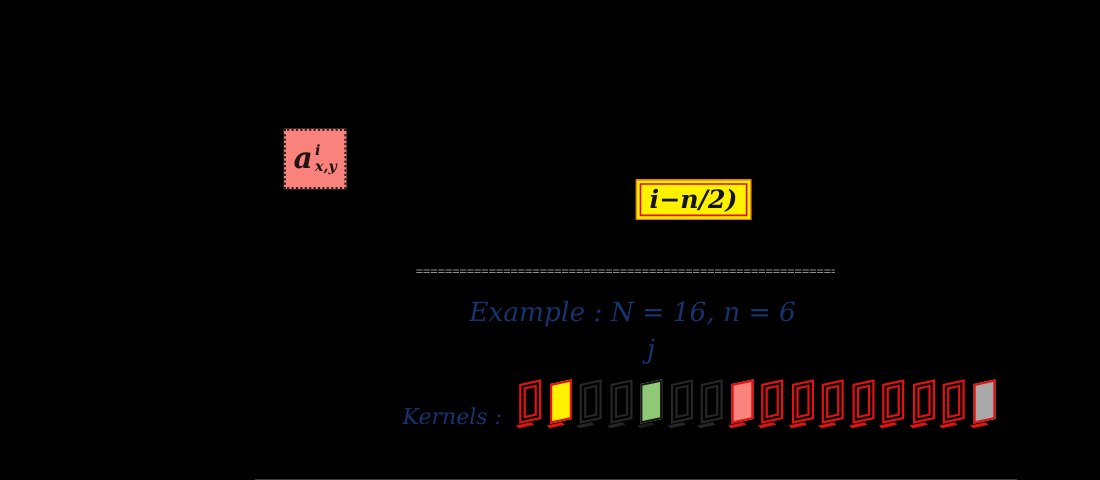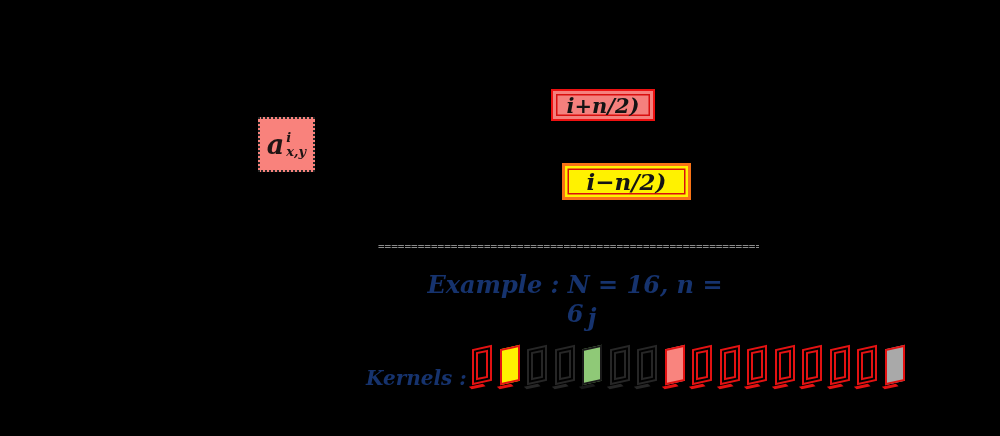--- a/index.html
+++ b/index.html
@@ -26,36 +26,36 @@
     display:flex; align-items:center; justify-content:center;
     font-style:italic; font-weight:600; color:#141414;
   }
   .bound-upper {
     left:551px; top:89px; width:104px; height:32px;
     background:#f5807d; border:2px solid #ee1111;
     box-shadow: inset 0 0 0 3px #f5807d, inset 0 0 0 4.5px #d90f0f;
     font-size:21px;
   }
   .bound-lower {
-    left:562px; top:163px; width:129px; height:37px;
-    background:#fff200; border:3px solid #f97316;
+    left:578px; top:163px; width:105px; height:37px;
+    background:#fff200; border:1px solid #f97316;
     box-shadow: inset 0 0 0 2.5px #fff200, inset 0 0 0 4px #d90f0f;
     font-size:23px;
   }
 
   
   .divider {
     position:absolute; left:378px; top:241px; width:381px; height:13px;
     overflow:hidden; white-space:nowrap;
     font-family:"DejaVu Sans Mono", monospace;
     font-size:11px; line-height:12px; color:#8c8c8c; letter-spacing:0px;
   }
 
   
-  .navy { color:#16336e; font-style:italic; font-weight:700; }
+  .navy { color:#16336e; font-style:italic; font-weight:400; }
   .example-line {
     position:absolute; left:425px; top:270px; width:300px;
     text-align:center; font-size:24px;
   }
   .j-label {
     position:absolute; left:578px; top:303px; width:28px;
     text-align:center; font-size:24px;
   }
   .kernels-label {
     position:absolute; left:366px; top:366px; font-size:20px;
@@ -88,23 +88,20 @@
 <div class="canvas">
 
   <div class="a-box">
     <span class="a-base">a</span>
     <span class="a-scripts">
       <span class="a-sup">i</span>
       <span class="a-sub">x,y</span>
     </span>
   </div>
 
-  <div class="bound-box bound-upper">
-    <span>i+n/2)</span>
-  </div>
 
   <div class="bound-box bound-lower">
     <span>i−n/2)</span>
   </div>
 
   <div class="divider">==========================================================</div>
 
   <div class="example-line navy">Example :  N = 16, n = 6</div>
 
   <div class="j-label navy">j</div>

